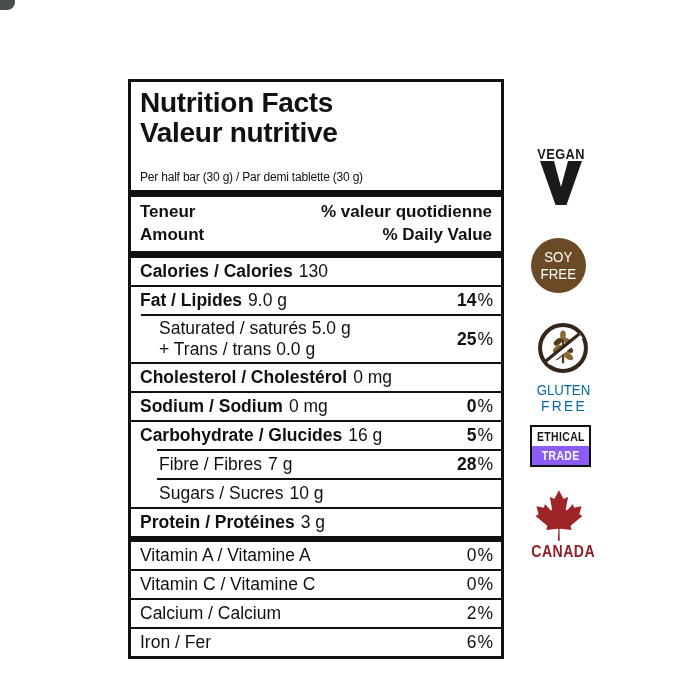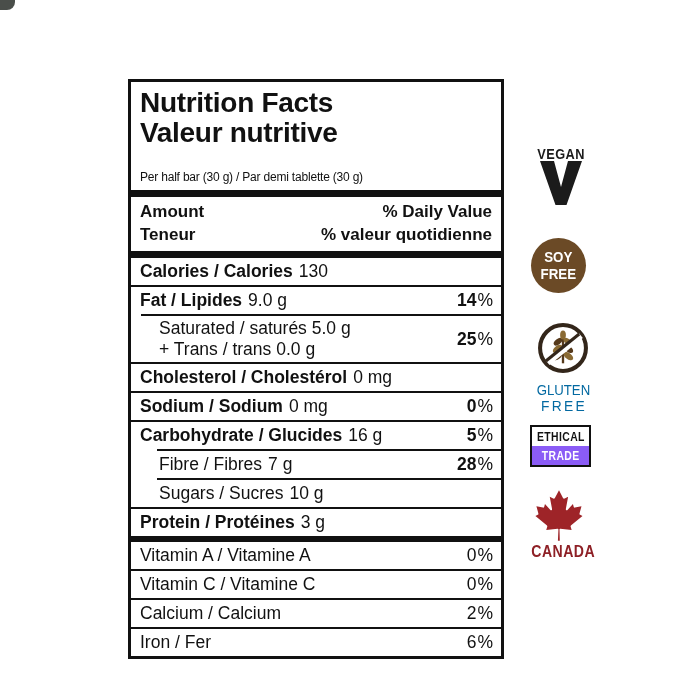--- a/index.html
+++ b/index.html
@@ -33,21 +33,21 @@
   .rule.ind2{margin-left:26px;}
   .row2{display:flex;justify-content:space-between;align-items:center;min-height:46px;padding:0 8px 0 9px;font-size:17.5px;}
   .row2 .lines{line-height:1.22;padding-left:19px;}
   
   .badge{position:absolute;text-align:center;}
   .vegan{left:532px;top:145px;width:58px;}
   .vegan .word{font-size:14.5px;font-weight:bold;display:inline-block;transform:scaleX(.88);letter-spacing:.5px;color:#1b1b1b;}
   .vegan svg{display:block;margin:-2px auto 0 auto;}
   .soy{left:531px;top:238px;width:55px;height:55px;border-radius:50%;
     background:#6b4a26;color:#fff;display:flex;flex-direction:column;
-    justify-content:center;align-items:center;font-weight:bold;font-size:14.5px;line-height:1.12;}
+    justify-content:center;align-items:center;font-weight:normal;font-size:14.5px;line-height:1.12;}
   .soy span{display:inline-block;transform:scaleX(.92);}
   .gluten{left:533px;top:321px;width:60px;}
   .gluten .txt{margin-top:3px;font-weight:normal;color:#0369a1;line-height:1.02;}
   .gluten .txt .l1{font-size:15px;display:inline-block;transform:scaleX(.88);}
   .gluten .txt .l2{font-size:15px;display:inline-block;transform:scaleX(.92);letter-spacing:2.5px;margin-left:2px;}
   .ethical{left:530px;top:425px;width:57px;border:2.5px solid #111;background:#fff;}
   .ethical .cell{height:19px;display:flex;align-items:center;justify-content:center;font-weight:bold;font-size:13px;}
   .ethical .top{background:#fff;color:#111;}
   .ethical .bot{background:#8b5cf6;color:#fff;}
   .ethical .cell span{display:inline-block;transform:scaleX(.8);letter-spacing:.5px;white-space:nowrap;}
@@ -63,26 +63,26 @@
 <div class="nf">
   <div class="nf-title">
     <div>Nutrition Facts</div>
     <div>Valeur nutritive</div>
   </div>
   <div class="nf-serving">Per half bar (30 g) / Par demi tablette (30 g)</div>
   <div class="bar"></div>
 
   <div class="nf-head">
     <div class="hrow">
+      <span>Teneur</span>
+      <span>% valeur quotidienne</span>
+    </div>
+    <div class="hrow">
       <span>Amount</span>
       <span>% Daily Value</span>
-    </div>
-    <div class="hrow">
-      <span>Teneur</span>
-      <span>% valeur quotidienne</span>
     </div>
   </div>
   <div class="bar"></div>
 
   <div class="row">
     <span class="nm">
       <span class="b">Calories / Calories</span>
       <span>130</span>
     </span>
   </div>

